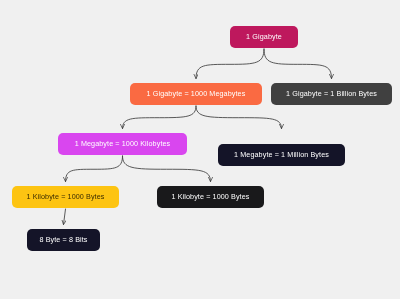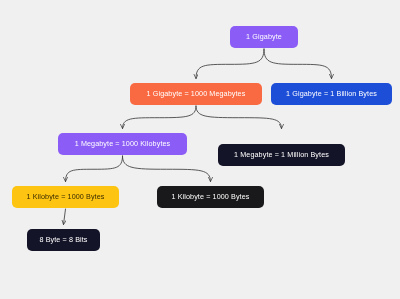--- a/index.html
+++ b/index.html
@@ -61,30 +61,30 @@
         <path d="M264,49 C264,63.573 272.1,64.34 297.75,64.34 C323.4,64.34 331.5,64.34 331.5,78.5" marker-end="url(#arrowhead)" stroke="#3d3d3d" stroke-width="0.85" fill="none" stroke-linecap="round"></path>
         <path d="M196,106 C196,117.11500000000001 187.18,117.7 159.25,117.7 C131.32,117.7 122.5,117.7 122.5,128.5" marker-end="url(#arrowhead)" stroke="#3d3d3d" stroke-width="0.85" fill="none" stroke-linecap="round"></path>
         <path d="M196,106 C196,117.11500000000001 206.26,117.7 238.75,117.7 C271.24,117.7 281.5,117.7 281.5,128.5" marker-end="url(#arrowhead)" stroke="#3d3d3d" stroke-width="0.85" fill="none" stroke-linecap="round"></path>
         <path d="M122.5,156 C122.5,168.59699999999998 115.66,169.26 94,169.26 C72.34,169.26 65.5,169.26 65.5,181.5" marker-end="url(#arrowhead)" stroke="#3d3d3d" stroke-width="0.85" fill="none" stroke-linecap="round"></path>
         <path d="M122.5,156 C122.5,168.59699999999998 133.06,169.26 166.5,169.26 C199.94,169.26 210.5,169.26 210.5,181.5" marker-end="url(#arrowhead)" stroke="#3d3d3d" stroke-width="0.85" fill="none" stroke-linecap="round"></path>
         <path d="M65.5,209 L63.5,224.5" marker-end="url(#arrowhead)" stroke="#3d3d3d" stroke-width="0.85" fill="none" stroke-linecap="round"></path>
       </g>
   </svg>
 
   <div id="nodes-layer">
-      <div class="node theme-dark" style="left: 230px; top: 26px; width: 68px; height: 22px; background: #8b5cf6; color: rgb(255, 255, 255);">
+      <div class="node theme-dark" style="left: 230px; top: 26px; width: 68px; height: 22px; background: #be185d; color: rgb(255, 255, 255);">
         <span class="node-label" style="font-size: 7.2px;">1 Gigabyte</span>
       </div>
       <div class="node theme-orange" style="left: 130px; top: 83px; width: 132px; height: 22px; background: rgb(250, 106, 66); color: rgb(255, 255, 255);">
         <span class="node-label" style="font-size: 7.2px;">1 Gigabyte = 1000 Megabytes</span>
       </div>
-      <div class="node theme-navy" style="left: 271px; top: 83px; width: 121px; height: 22px; background: #1d4ed8; color: rgb(255, 255, 255);">
+      <div class="node theme-navy" style="left: 271px; top: 83px; width: 121px; height: 22px; background: #404040; color: rgb(255, 255, 255);">
         <span class="node-label" style="font-size: 7.2px;">1 Gigabyte = 1 Billion Bytes</span>
       </div>
-      <div class="node theme-orange" style="left: 58px; top: 133px; width: 129px; height: 22px; background: #8b5cf6; color: rgb(255, 255, 255);">
+      <div class="node theme-orange" style="left: 58px; top: 133px; width: 129px; height: 22px; background: #d946ef; color: rgb(255, 255, 255);">
         <span class="node-label" style="font-size: 7.2px;">1 Megabyte = 1000 Kilobytes</span>
       </div>
       <div class="node theme-navy" style="left: 218px; top: 144px; width: 127px; height: 22px; background: rgb(20, 20, 40); color: rgb(255, 255, 255);">
         <span class="node-label" style="font-size: 7.2px;">1 Megabyte = 1 Million Bytes</span>
       </div>
       <div class="node theme-yellow" style="left: 12px; top: 186px; width: 107px; height: 22px; background: rgb(253, 196, 18); color: rgb(58, 44, 0);">
         <span class="node-label" style="font-size: 7.2px;">1 Kilobyte = 1000 Bytes</span>
       </div>
       <div class="node theme-black" style="left: 157px; top: 186px; width: 107px; height: 22px; background: rgb(25, 25, 27); color: rgb(255, 255, 255);">
         <span class="node-label" style="font-size: 7.2px;">1 Kilobyte = 1000 Bytes</span>

